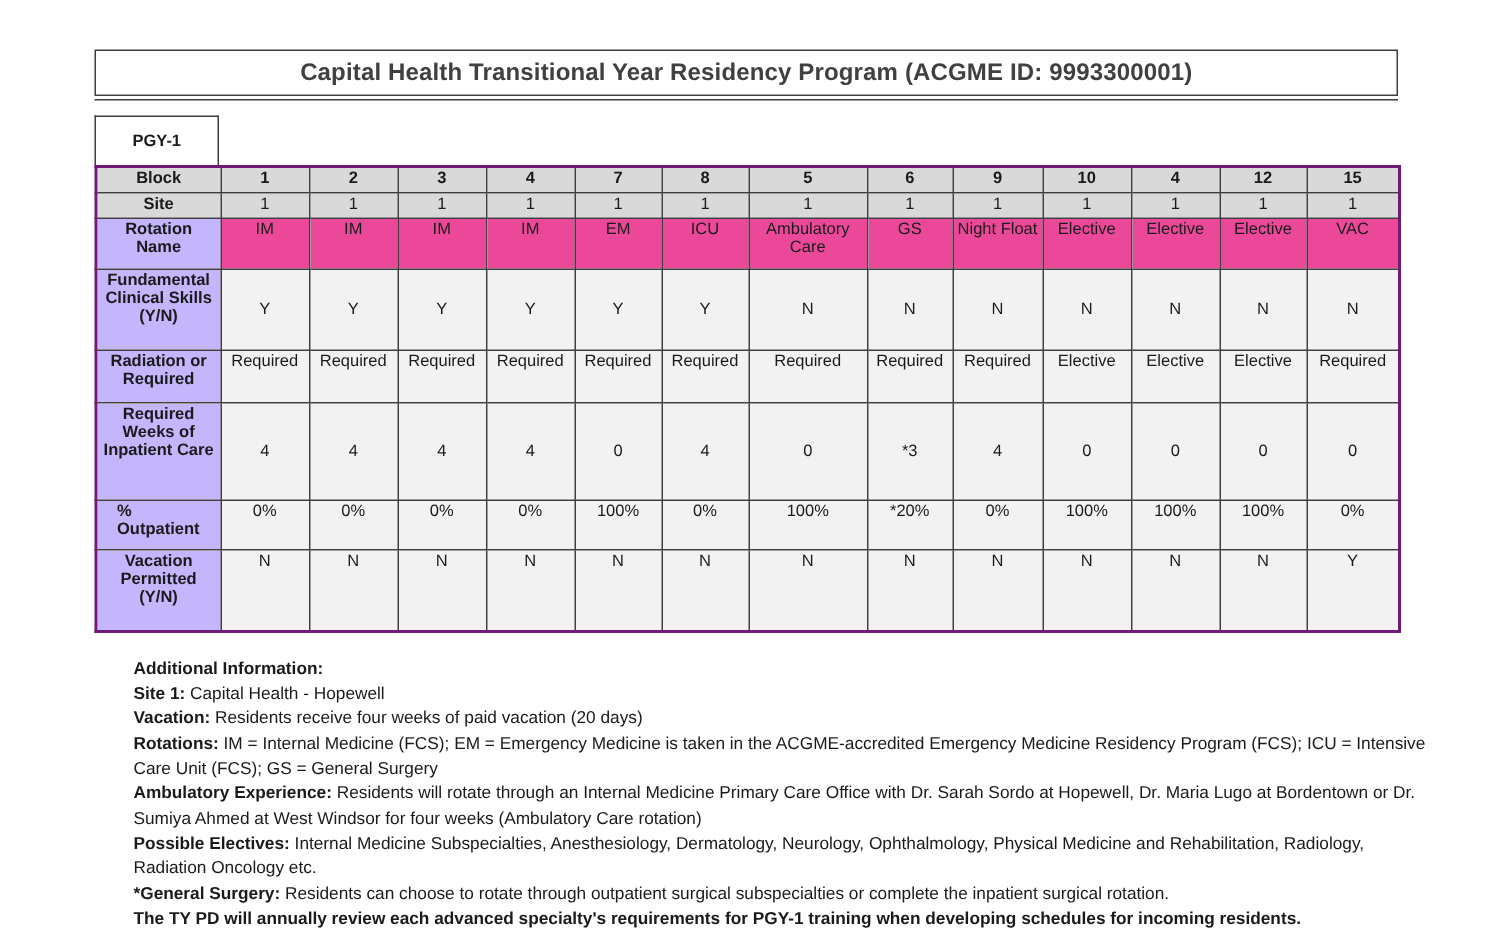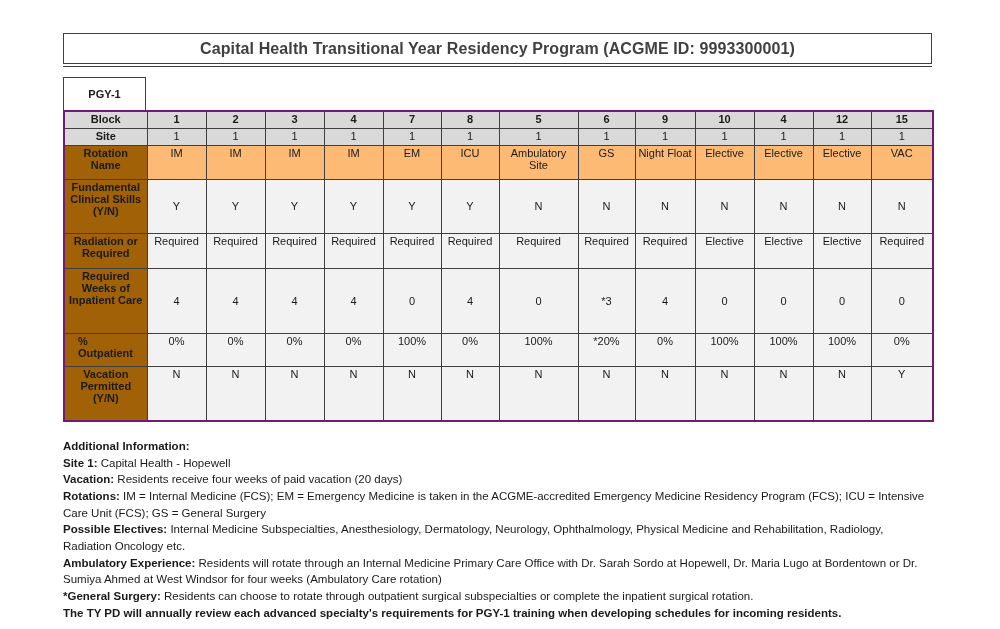--- a/index.html
+++ b/index.html
@@ -39,36 +39,36 @@
   }
   table.sched td {
     border:1.2px solid #3f3f3f;
     font-size:11px;
     text-align:center;
     padding:1px 2px;
     vertical-align:top;
     background:#f2f2f2;
     overflow:hidden;
   }
-  table.sched td.lbl { font-weight:bold; background:#a16207; }
+  table.sched td.lbl { font-weight:bold; background:#c4b5fd; }
   tr.r-block td, tr.r-site td { background:#d9d9d9; height:17px; }
   tr.r-block td { font-weight:bold; }
   tr.r-site td.lbl, tr.r-block td.lbl { background:#d9d9d9; }
-  tr.r-rotation td { height:34px; background:#fdba74; }
+  tr.r-rotation td { height:34px; background:#ec4899; }
   tr.r-fcs td { height:54px; vertical-align:middle;margin-left:12px; }
   tr.r-fcs td.lbl { vertical-align:top; }
   tr.r-elect td { height:35px; }
   tr.r-weeks td { height:65px; vertical-align:middle; }
   tr.r-weeks td.lbl { vertical-align:top; }
   tr.r-outp td { height:33px; }
   tr.r-vac td { height:55px; }
   tr.r-outp td.lbl { text-align:left; padding-left:13px; }
 
   .notes {
-    margin-top:16px; margin-left:0; width:862px;
+    margin-top:16px; margin-left:26px; width:862px;
     font-size:11.5px; line-height:1.45; color:#1a1a1a;
   }
   .notes .heading { font-weight:bold; }
   .note-line b { font-weight:bold; }
 </style>
 </head>
 <body>
 
 <div class="sheet">
 
@@ -129,21 +129,21 @@
           <td>1</td>
         </tr>
       <tr class="r-rotation">
         <td class="lbl">Rotation Name</td>
       <td>IM</td>
           <td>IM</td>
           <td>IM</td>
           <td>IM</td>
           <td>EM</td>
           <td>ICU</td>
-          <td>Ambulatory Site</td>
+          <td>Ambulatory Care</td>
           <td>GS</td>
           <td>Night Float</td>
           <td>Elective</td>
           <td>Elective</td>
           <td>Elective</td>
           <td>VAC</td>
         </tr>
       <tr class="r-fcs">
         <td class="lbl">Fundamental Clinical Skills (Y/N)</td>
       <td>Y</td>
@@ -226,20 +226,20 @@
         </tr>
     </tbody>
   </table>
 
   <div class="notes">
     <div class="heading">Additional Information:</div>
     <div>
         <div class="note-line"><b>Site 1:</b> Capital Health - Hopewell</div>
         <div class="note-line"><b>Vacation:</b> Residents receive four weeks of paid vacation (20 days)</div>
         <div class="note-line"><b>Rotations:</b>  IM = Internal Medicine (FCS); EM = Emergency Medicine is taken in the ACGME-accredited Emergency Medicine Residency Program (FCS); ICU = Intensive Care Unit (FCS); GS = General Surgery</div>
+        <div class="note-line"><b>Ambulatory Experience:</b> Residents will rotate through an Internal Medicine Primary Care Office with Dr. Sarah Sordo at Hopewell, Dr. Maria Lugo at Bordentown or Dr. Sumiya Ahmed at West Windsor for four weeks (Ambulatory Care rotation)</div>
         <div class="note-line"><b>Possible Electives:</b> Internal Medicine Subspecialties, Anesthesiology, Dermatology, Neurology, Ophthalmology, Physical Medicine and Rehabilitation, Radiology, Radiation Oncology etc.</div>
-        <div class="note-line"><b>Ambulatory Experience:</b> Residents will rotate through an Internal Medicine Primary Care Office with Dr. Sarah Sordo at Hopewell, Dr. Maria Lugo at Bordentown or Dr. Sumiya Ahmed at West Windsor for four weeks (Ambulatory Care rotation)</div>
         <div class="note-line"><b>*General Surgery:</b> Residents can choose to rotate through outpatient surgical subspecialties or complete the inpatient surgical rotation.</div>
         <div class="note-line"><b>The TY PD will annually review each advanced specialty's requirements for PGY-1 training when developing schedules for incoming residents.</b></div>
       </div>
   </div>
 
 </div>
 
 </body></html>

